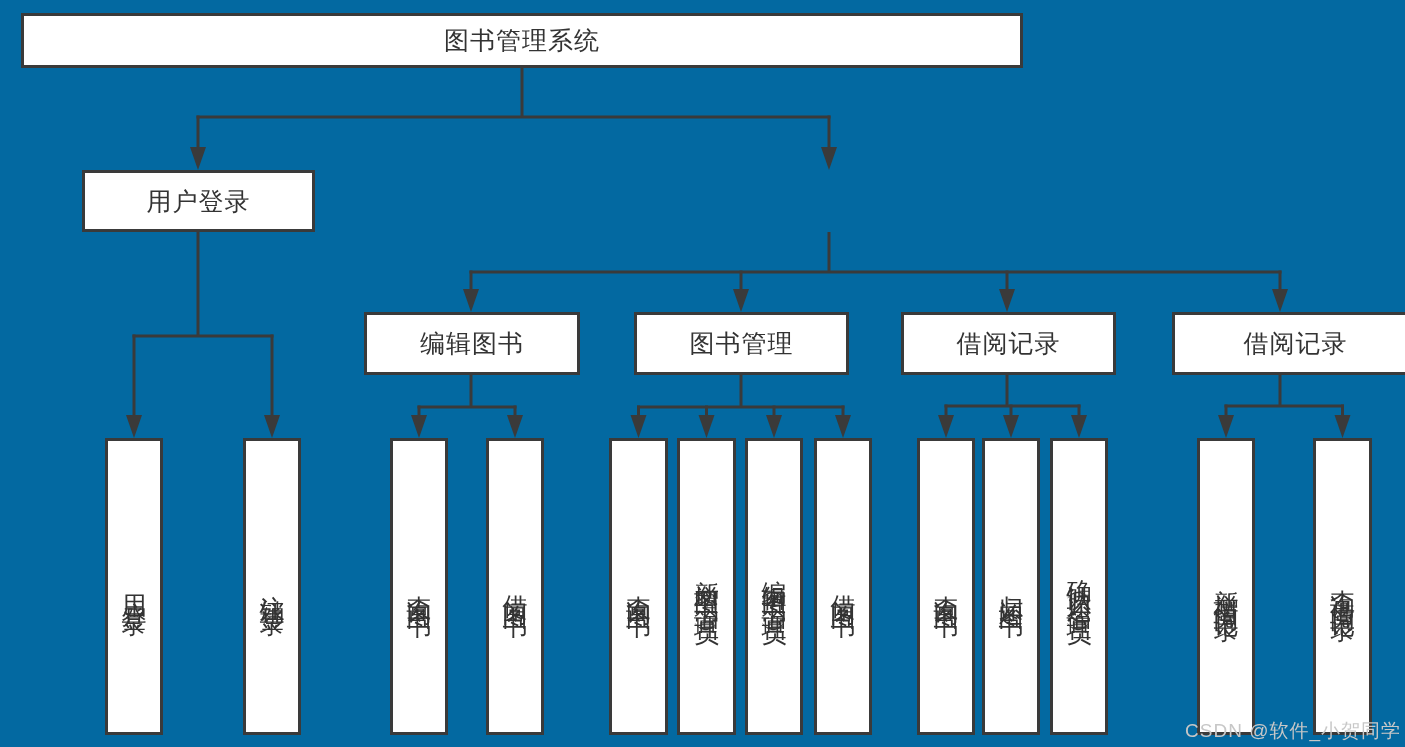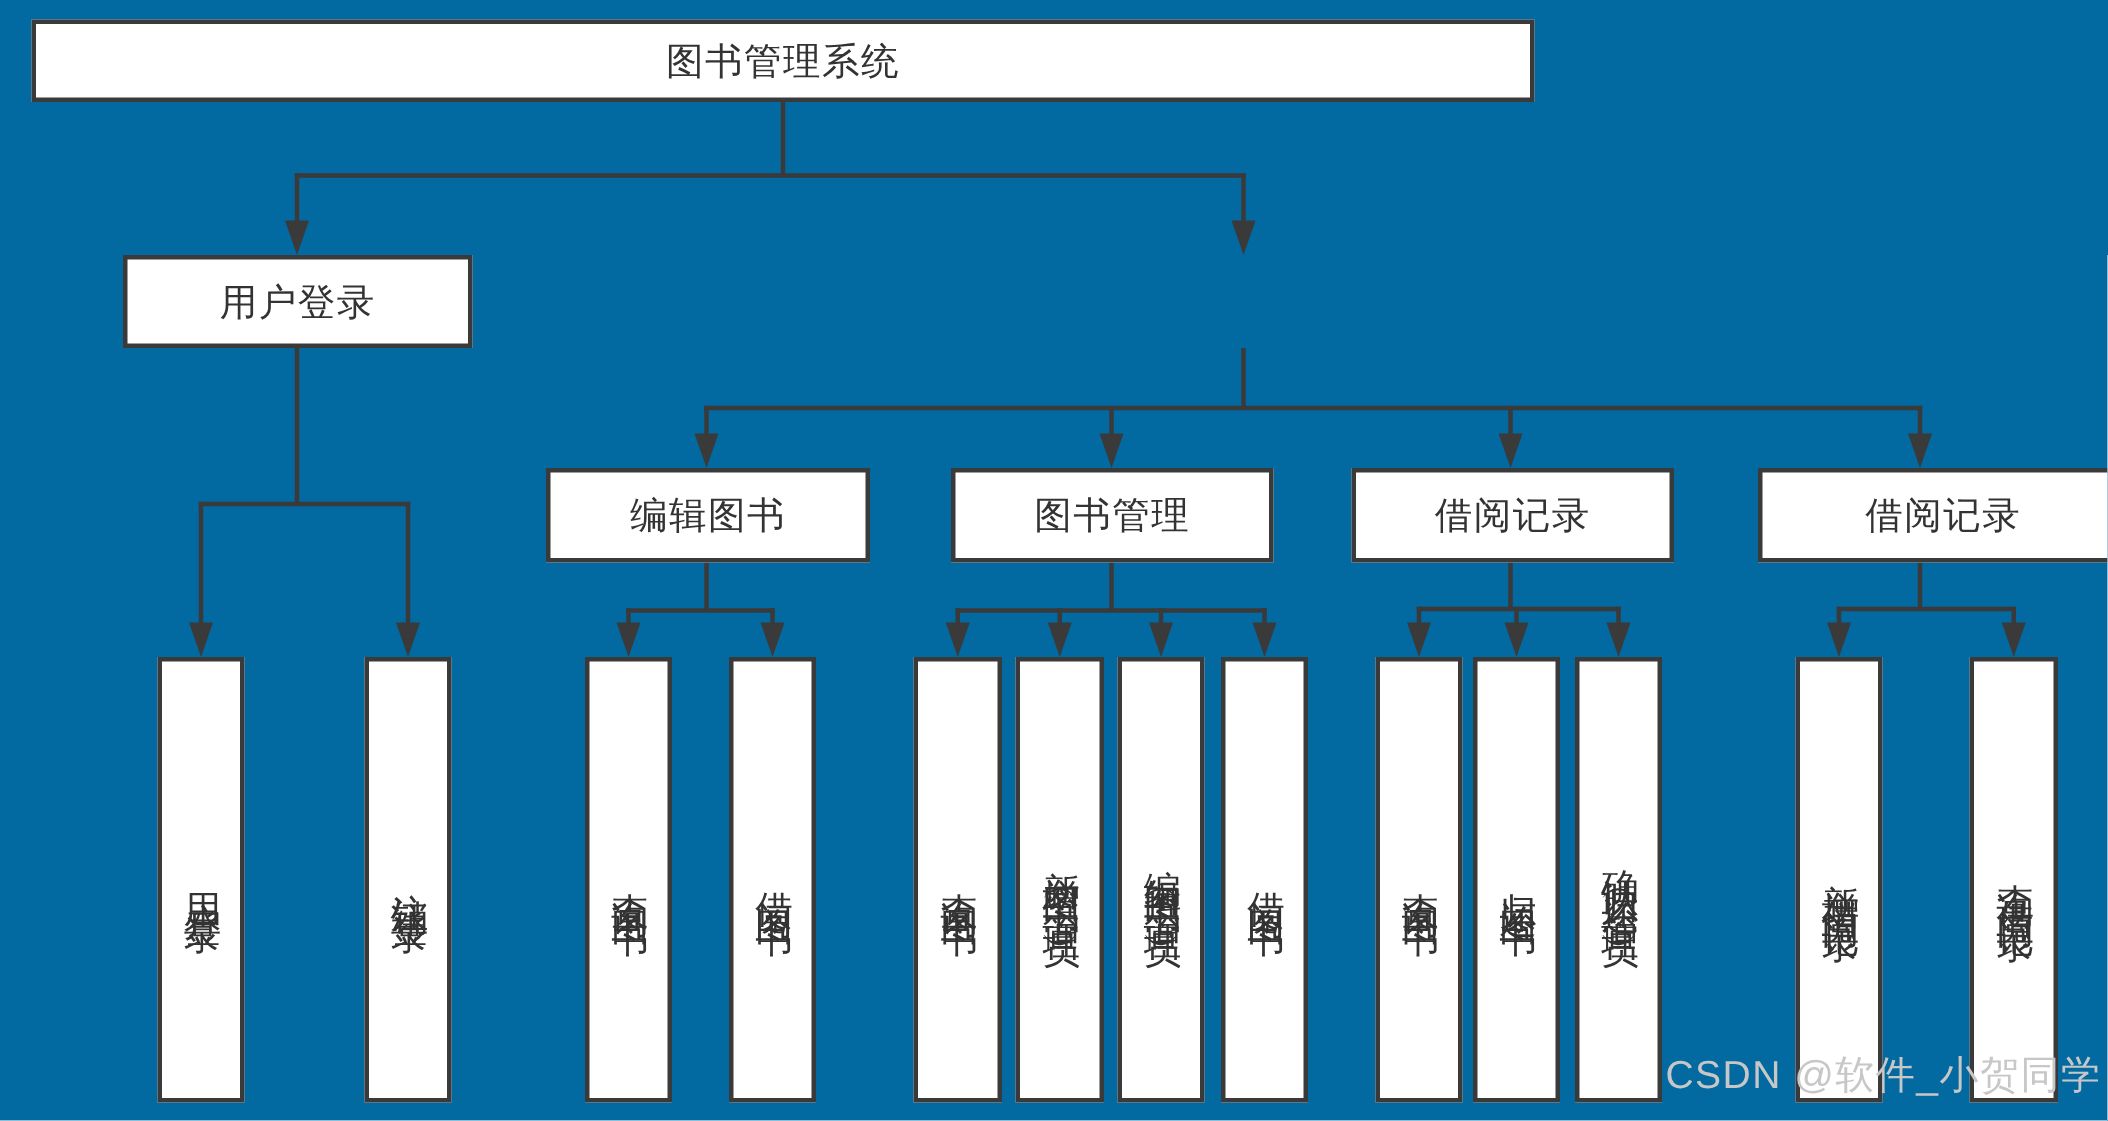--- a/index.html
+++ b/index.html
@@ -24,22 +24,22 @@
   .node.h { font-size:25px; letter-spacing:1px; white-space:nowrap; }
   .node.v { font-size:25px; }
   .node.v .vtext {
     writing-mode:vertical-rl;
     text-orientation:mixed;
     letter-spacing:6px;
     line-height:1;
   }
   .watermark {
     position:absolute;
-    right:4px; bottom:13px;
-    font-size:26px;
+    right:4px; bottom:3px;
+    font-size:19px;
     color:#c7c7c7;
     letter-spacing:1px;
     white-space:nowrap;
     margin-top:32px;
   }
 </style>
 </head>
 <body>
 
 <div class="canvas">

